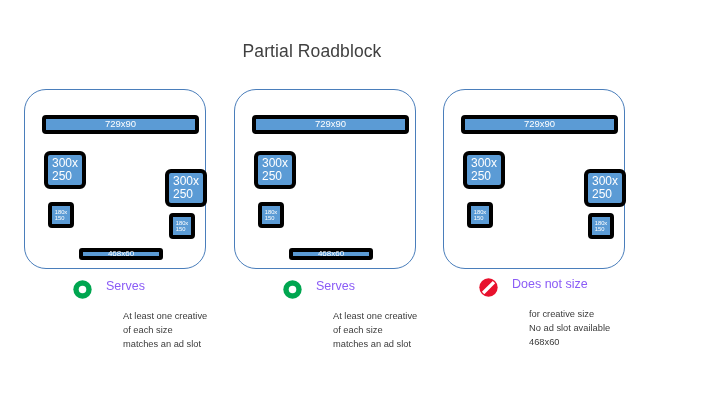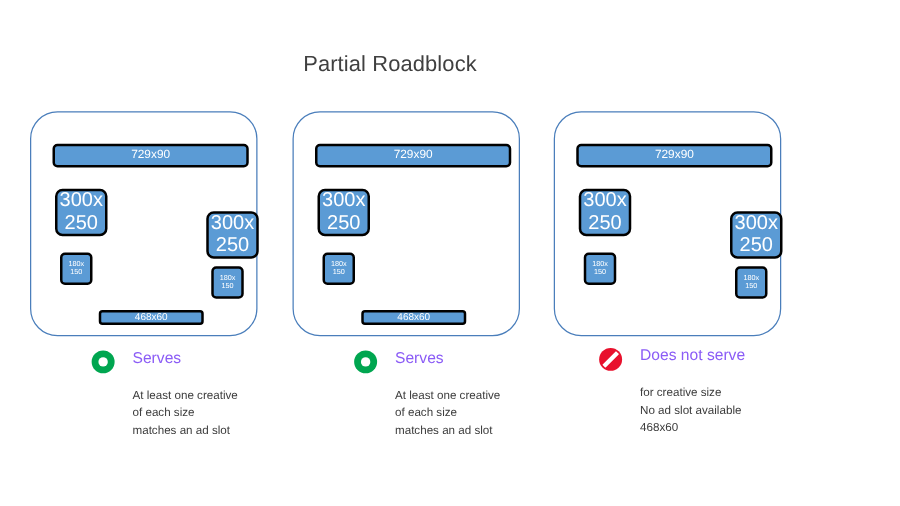--- a/index.html
+++ b/index.html
@@ -40,44 +40,43 @@
     box-sizing: border-box;
   }
   #panel-1 { left: 24px; }
   #panel-2 { left: 234px; }
   #panel-3 { left: 443px; }
 
   
   .slot {
     position: absolute;
     background: #5b9bd5;
-    border: 2px solid #000000;
+    border: 4px solid #000000;
     border-radius: 5px;
     box-sizing: border-box;
     color: #ffffff;
     display: flex;
     flex-direction: column;
     align-items: center;
     justify-content: center;
     line-height: 1.12;
-    text-align: center;
     white-space: pre;
   }
   .slot.banner {
     left: 17px;
     top: 25px;
     width: 157px;
     height: 19px;
     font-size: 9.5px;
     border-radius: 4px;
   }
   .slot.med-rect {
     width: 42px;
     height: 38px;
-    font-size: 16px;
+    font-size: 12px;
     border-radius: 6px;
   }
   .slot.small-rect {
     width: 26px;
     height: 26px;
     font-size: 5.8px;
     border-radius: 4px;
   }
   .slot.footer {
     left: 54px;
@@ -125,21 +124,21 @@
     color: #8b5cf6;
     white-space: nowrap;
   }
   .cap-body {
     margin-left: 34px;
     margin-top: 9px;
     font-size: 9.3px;
     line-height: 1.48;
     color: #3b3b3b;
   }
-  .cap-body div { white-space: nowrap; }
+  .cap-body div { white-space: nowrap; margin-left: 17px; }
 </style>
 </head>
 <body>
 
 <div id="slide">
 
   <div id="title">Partial Roadblock</div>
 
   <div class="panel" id="panel-1">
     <div class="slot banner">729x90</div>
@@ -204,21 +203,21 @@
       <div>matches an ad slot</div>
     </div>
   </div>
 
   <div class="caption" id="caption-3">
     <div class="cap-head">
       <svg class="status-icon" viewBox="0 0 24 24">
         <circle cx="12" cy="12" r="10.5" fill="#E8112D"></circle>
         <rect x="3.2" y="10.1" width="17.6" height="3.9" rx="0.4" fill="#FFFFFF" transform="rotate(-45 12 12)"></rect>
       </svg>
-      <div class="cap-title">Does not serve</div>
+      <div class="cap-title">Does not size</div>
     </div>
     <div class="cap-body">
       <div>for creative size</div>
       <div>No ad slot available</div>
       <div>468x60</div>
     </div>
   </div>
 
 </div>
 

